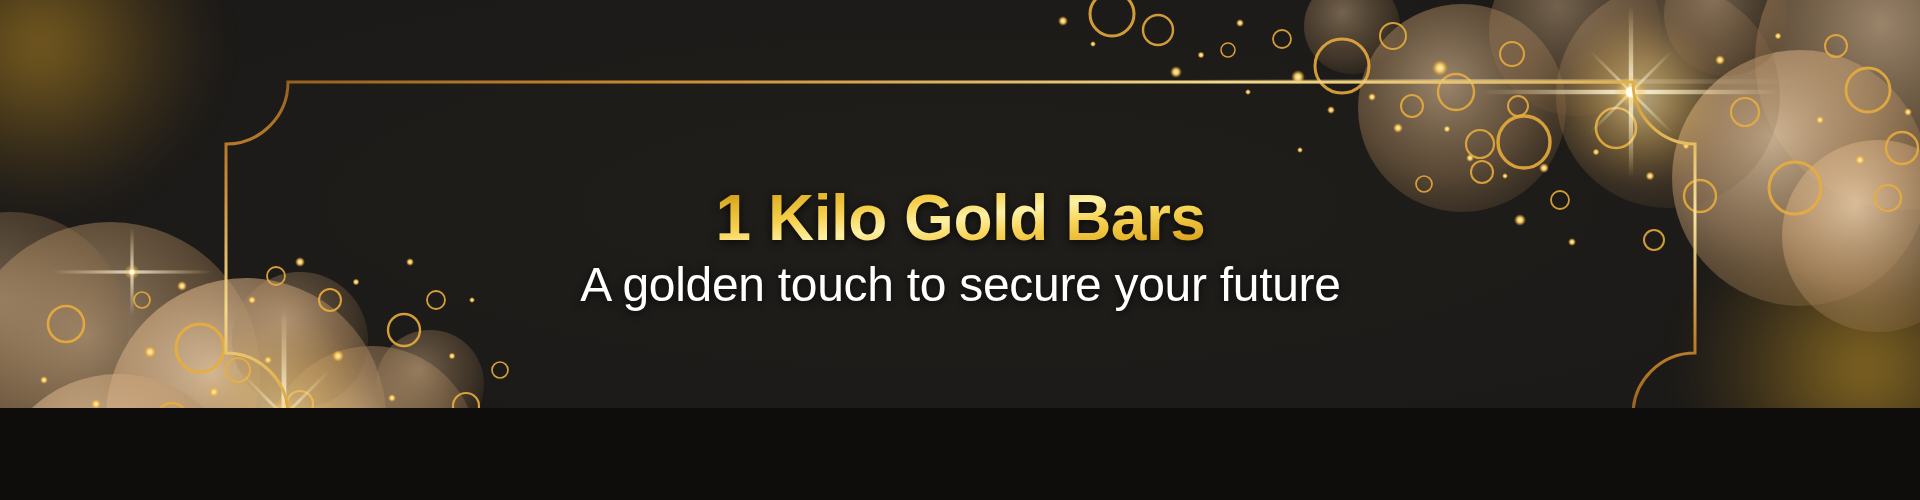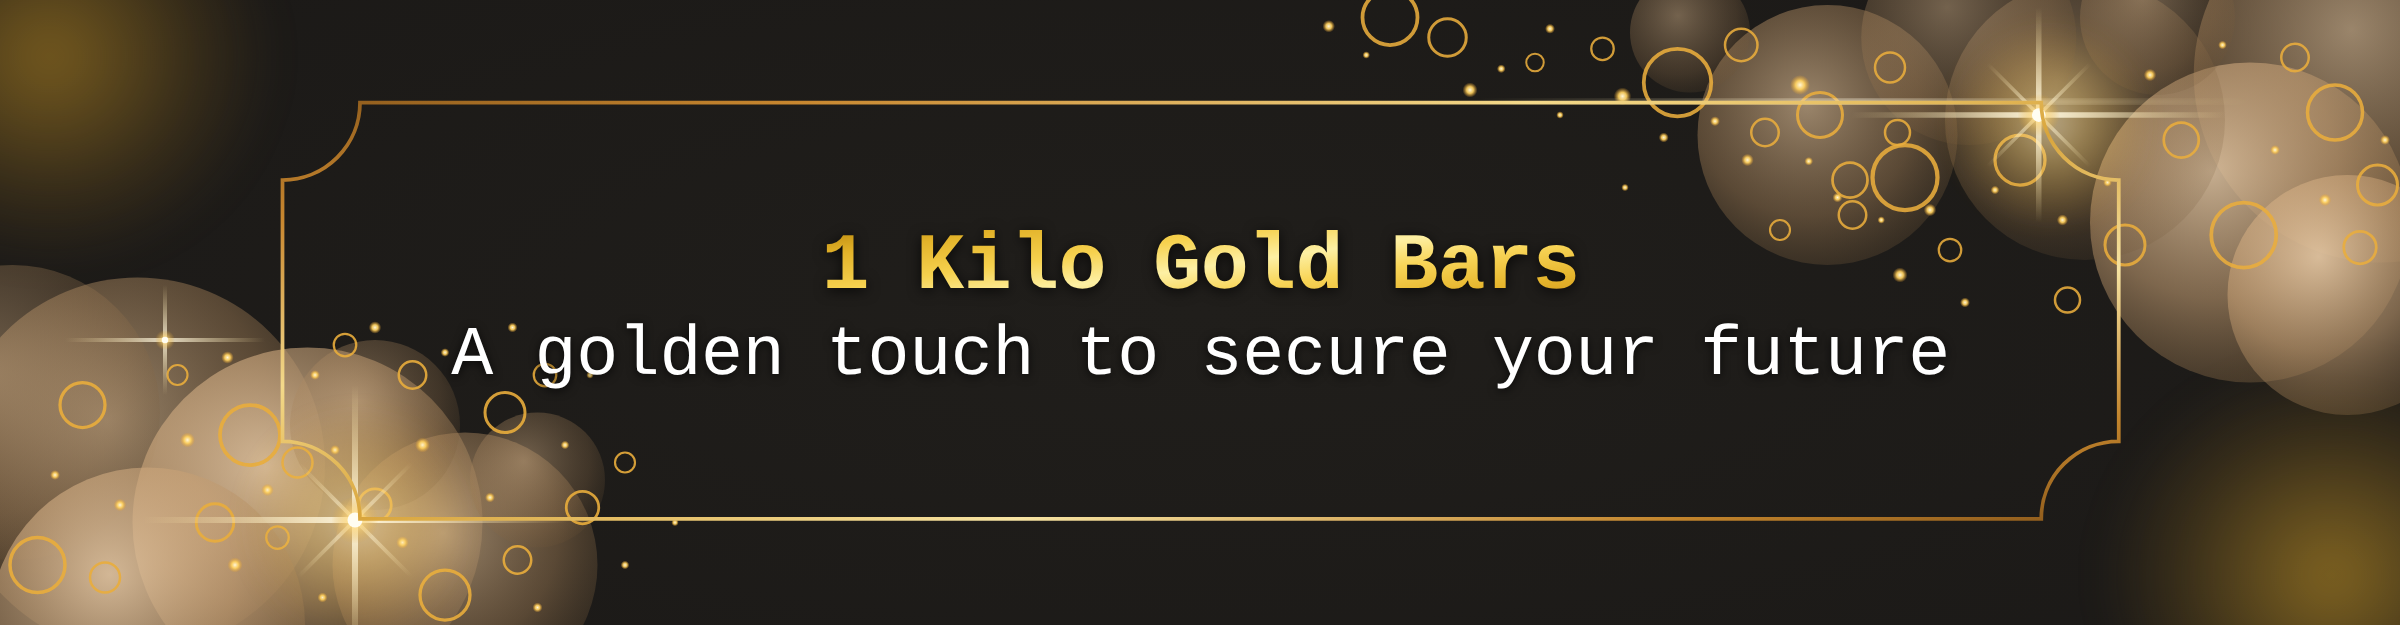--- a/index.html
+++ b/index.html
@@ -1,24 +1,24 @@
 <!DOCTYPE html>
 <html><head>
 <meta charset="utf-8">
 <title>Banner</title>
 <style>
   html,body{margin:0;padding:0;background:#0e0d0c;}
   *{box-sizing:border-box;}
 
   .banner{
     position:relative;
-    width:1920px;height:500px;
+    width:1920px;height:408px;
     overflow:hidden;
     background:#a21caf;
-    font-family:Liberation Mono, monospace;
+    font-family:Liberation Sans, sans-serif;
   }
 
   
   .bg-base{
     position:absolute;inset:0;
     background:
       radial-gradient(120% 150% at 50% 50%, #201e1b 0%, #1b1917 55%, #141311 100%);
   }
 
   
@@ -127,21 +127,21 @@
         #e6b52c 82%,
         #c8901a 100%);
     -webkit-background-clip:text;
     background-clip:text;
     color:transparent;
     -webkit-text-fill-color:transparent;
     filter:drop-shadow(0 2px 5px rgba(0,0,0,.75));
   }
   .subtitle{
     margin:6px 0 0 0;
-    font-size:56px;
+    font-size:48px;
     font-weight:normal;
     line-height:1.12;
     letter-spacing:-0.3px;
     white-space:nowrap;
     color:#ffffff;
     text-shadow:0 2px 8px rgba(0,0,0,.75);
   }
 </style>
 </head>
 <body>

